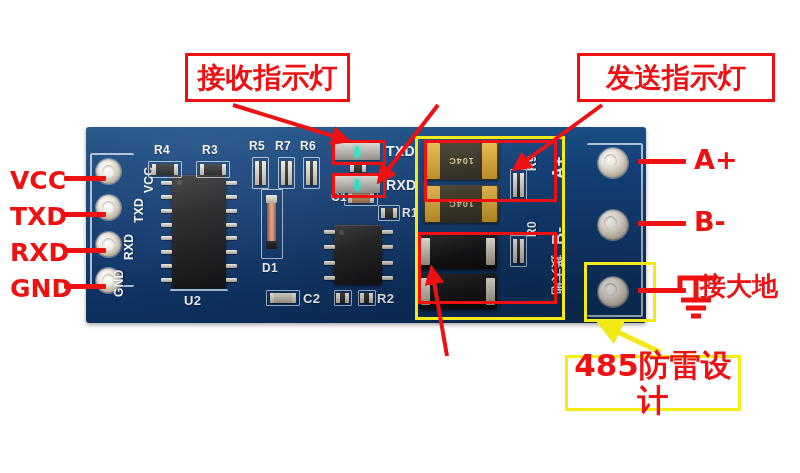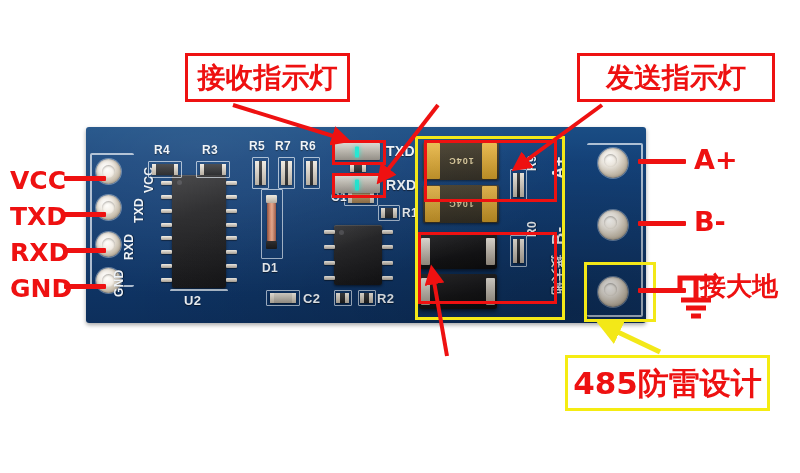--- a/index.html
+++ b/index.html
@@ -377,21 +377,21 @@
 
     <line x1="660" y1="352" x2="603" y2="325" stroke="#f3e818" stroke-width="5" marker-end="url(#ah-yel)"></line>
   </svg>
 
   <div class="callout" style="left:185px; top:53px; width:165px; height:49px; font-size:28px;">接收指示灯</div>
 
 
   <div class="callout" style="left:577px; top:53px; width:198px; height:49px; font-size:28px;">发送指示灯</div>
 
 
-  <div class="callout yellowbox" style="left:565px; top:355px; width:205px; height:56px; font-size:31px;text-align:center;">485防雷设计</div>
+  <div class="callout yellowbox" style="left:565px; top:355px; width:176px; height:56px; font-size:31px;text-align:center;">485防雷设计</div>
 
   <div class="pinlabel" style="left:10px; top:168px; font-size:25px;">VCC</div>
   <div class="leadline" style="left:64px; top:176px; width:42px;"></div>
 
   <div class="pinlabel" style="left:10px; top:204px; font-size:25px;">TXD</div>
   <div class="leadline" style="left:64px; top:212px; width:42px;"></div>
 
   <div class="pinlabel" style="left:10px; top:240px; font-size:25px;">RXD</div>
   <div class="leadline" style="left:64px; top:248px; width:42px;"></div>
 

